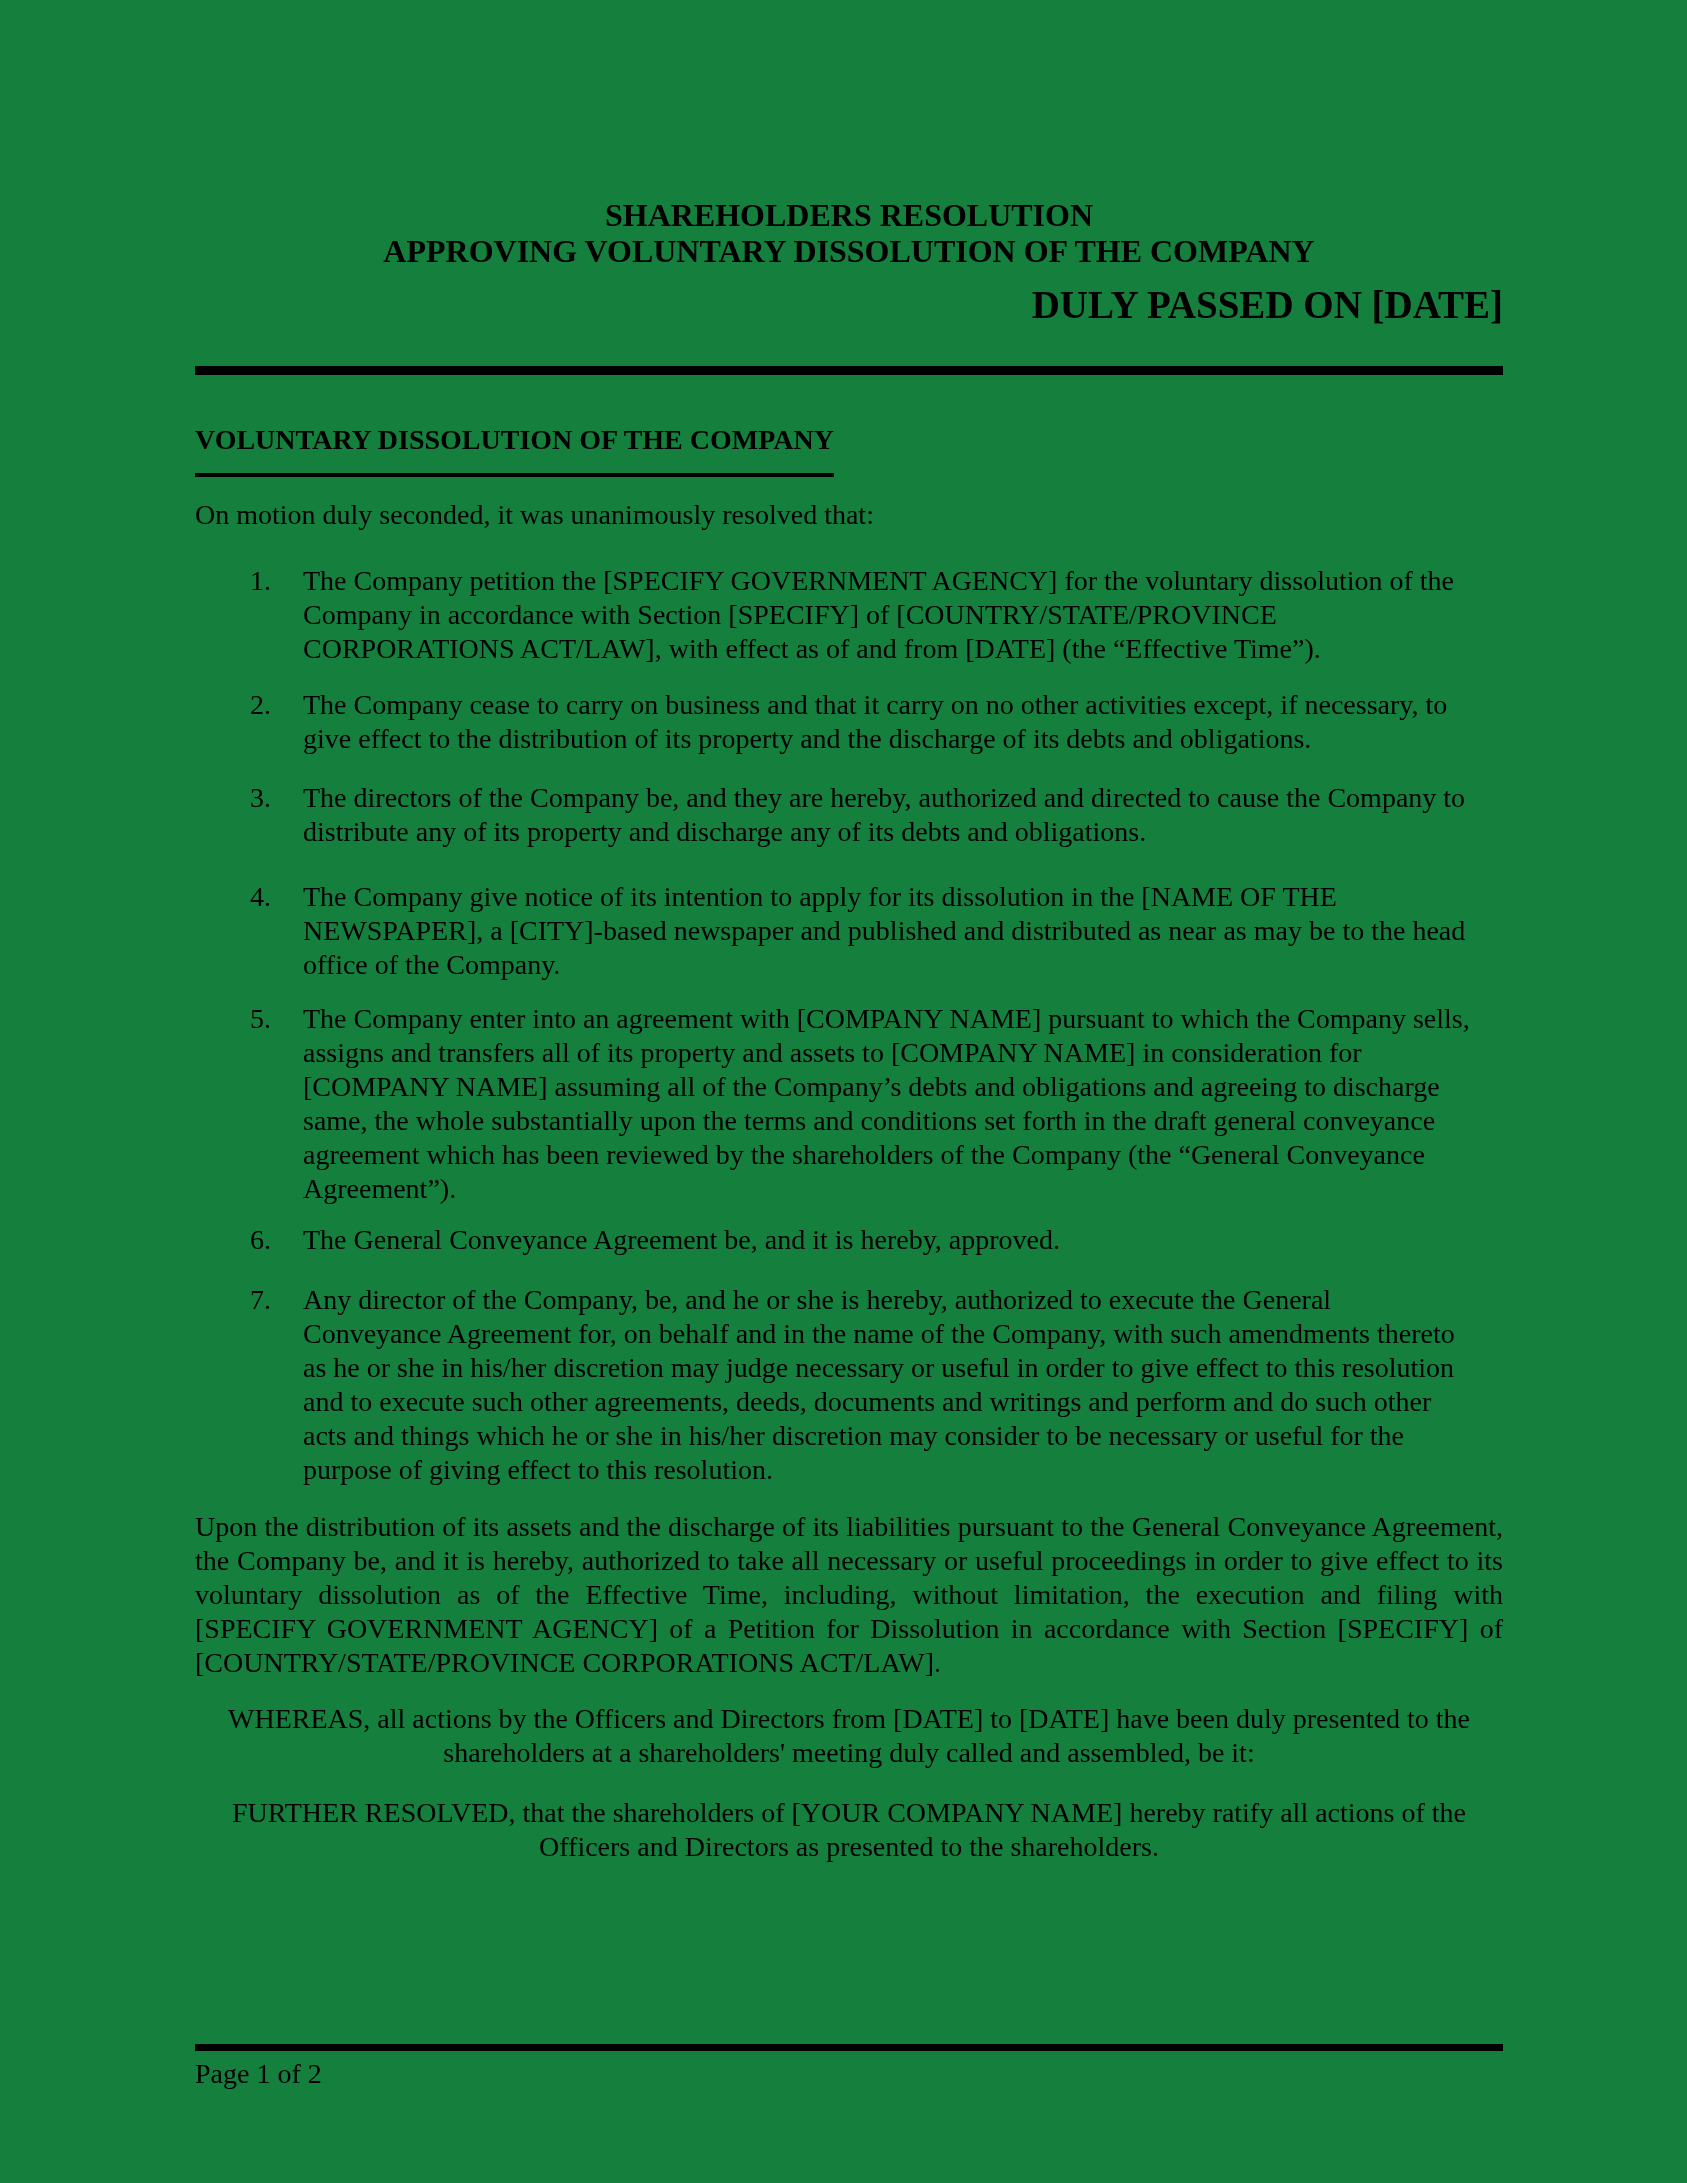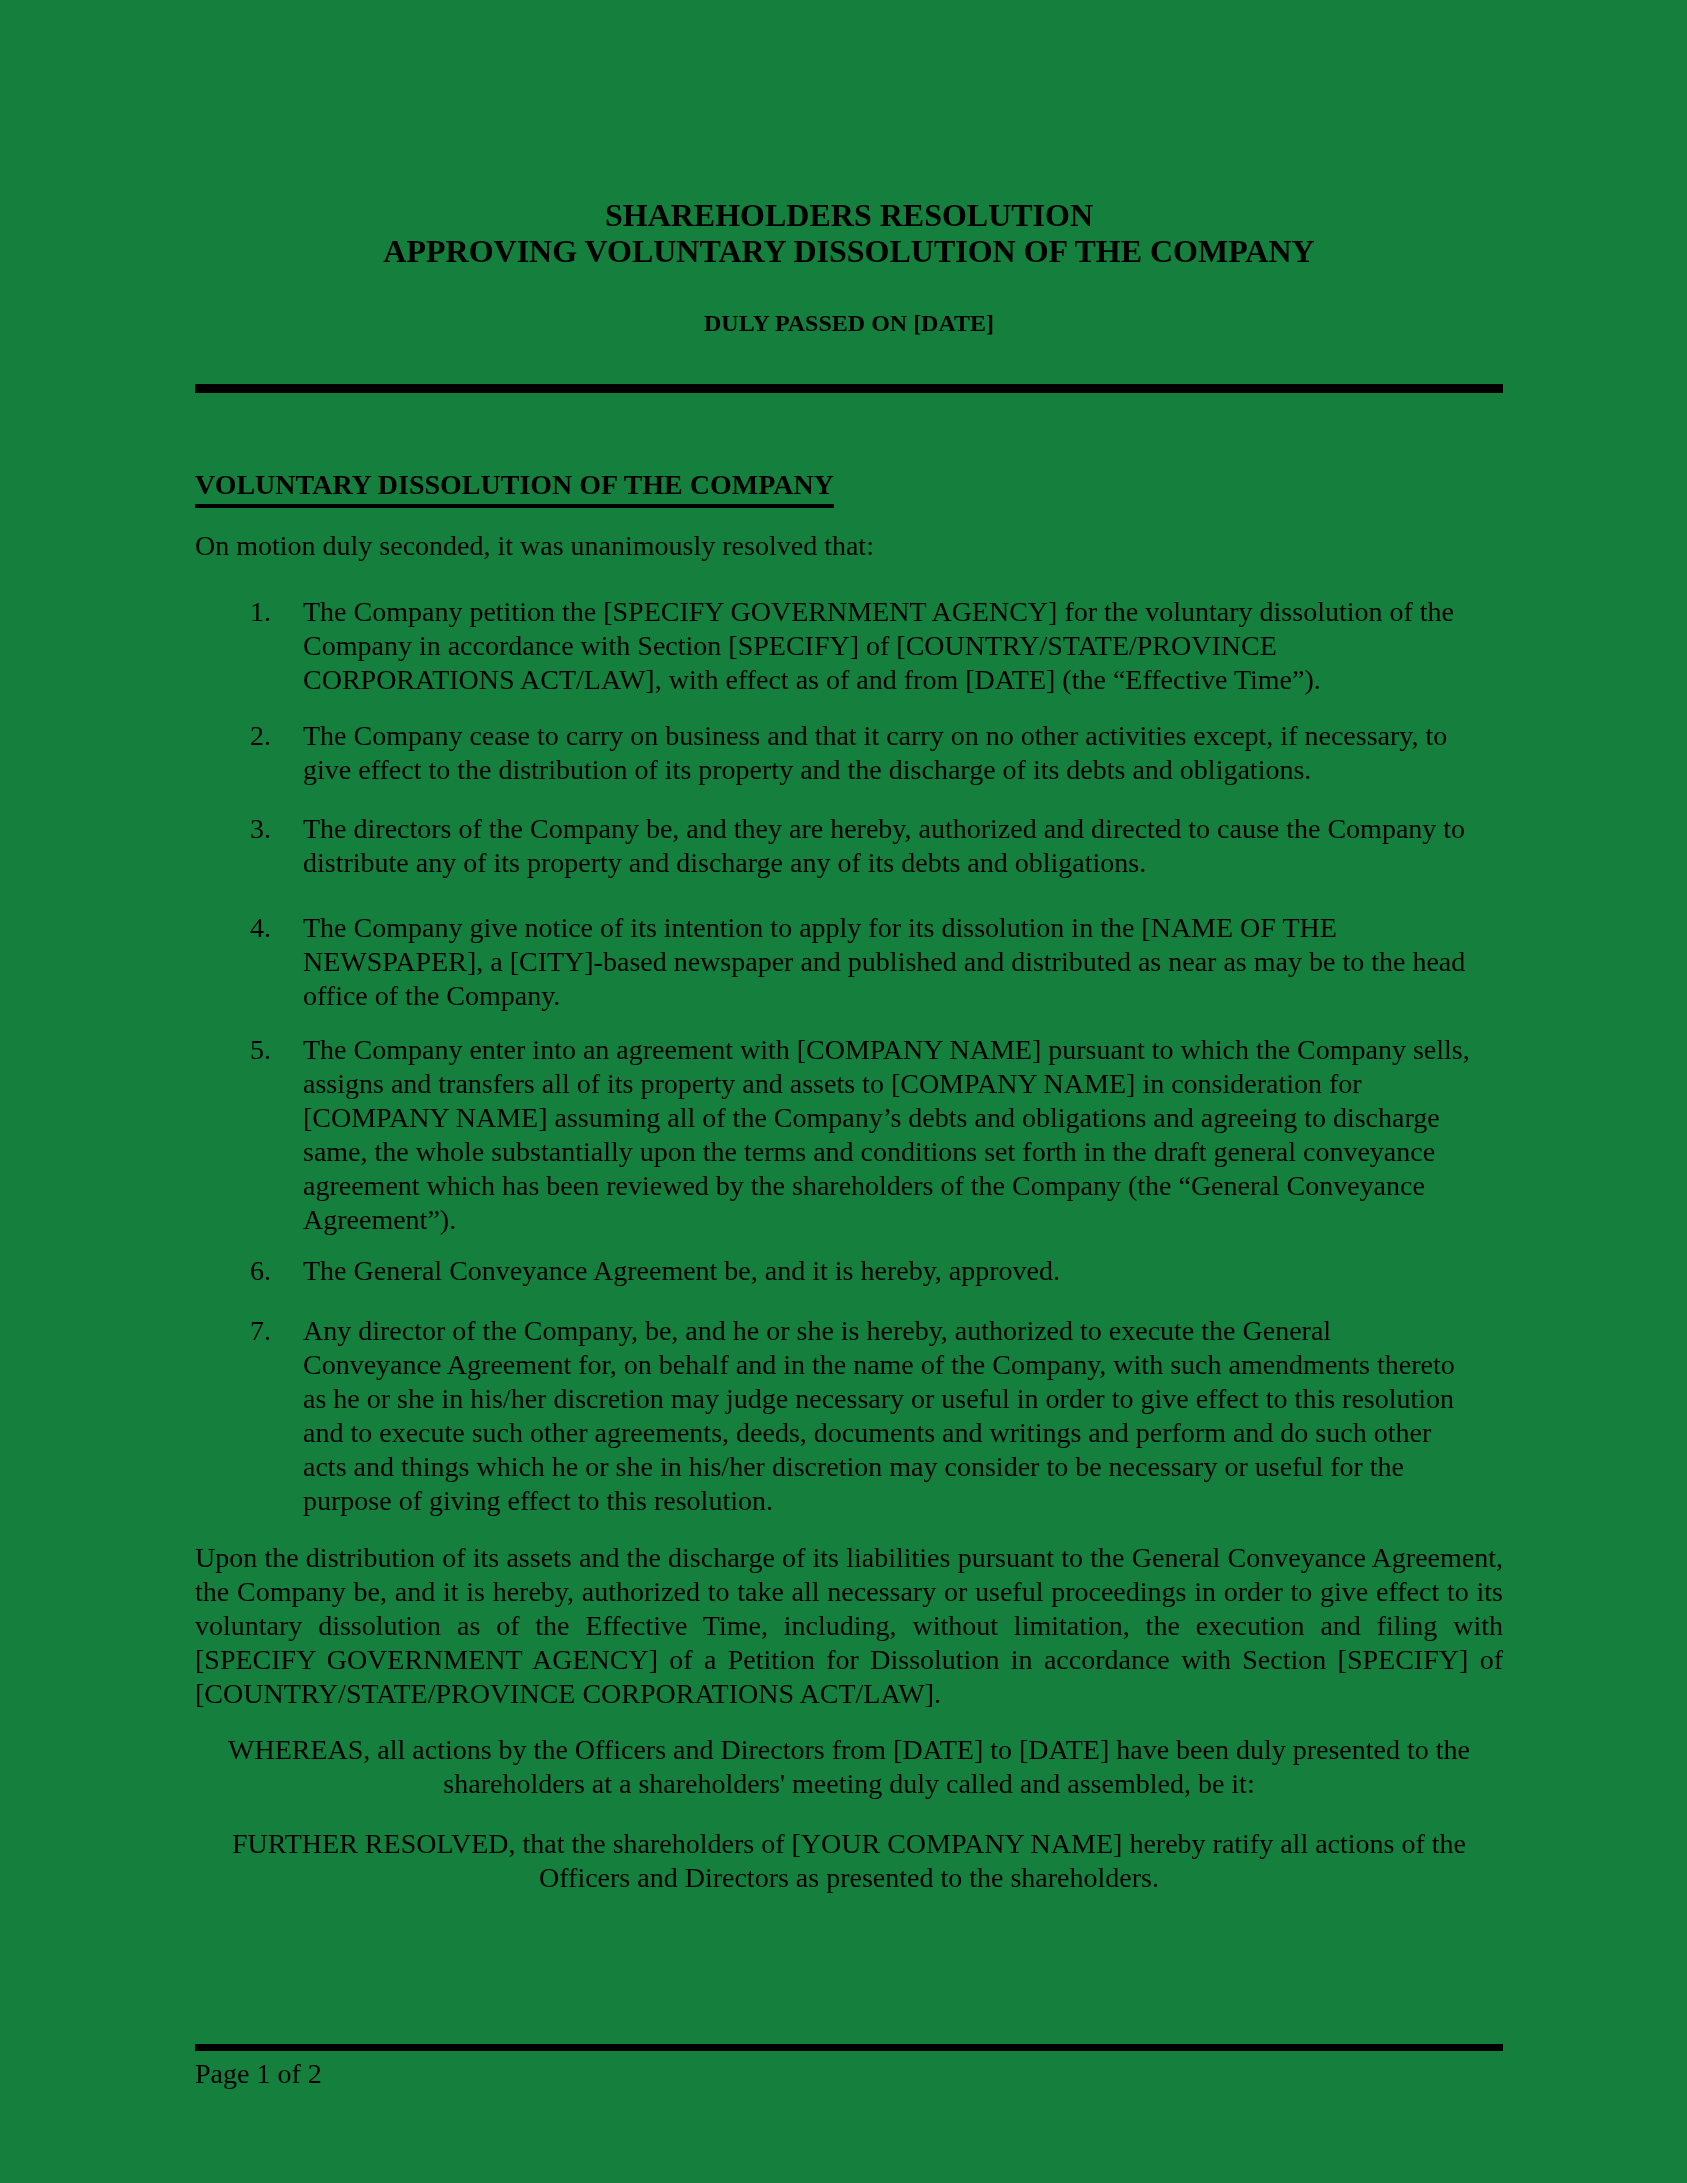--- a/index.html
+++ b/index.html
@@ -21,41 +21,40 @@
     width: 1308px;
   }
   .doc-title {
     margin-top: 197px;
     text-align: center;
     font-weight: bold;
     font-size: 32px;
     line-height: 36px;
   }
   .duly {
-    margin-top: 36px;
-    text-align: center;
+    margin-top: 18px;
+    text-align: right;
     font-weight: bold;
-    font-size: 24px;
+    font-size: 39px;
     line-height: 36px;
   }
   .title-rule {
     margin-top: 43px;
     height: 8.6px;
     background: #000000;
   }
   .section-heading {
     margin-top: 48px;
     font-weight: bold;
     line-height: 34px;
   }
   .section-heading .underlined {
     display: inline-block;
     border-bottom: 4.6px solid #000000;
-    padding-bottom: 2px;
-    margin-top: 27px;
+    padding-bottom: 16px;
   }
   .intro { margin-top: 21px; }
   ol.resolutions {
     margin: 32px 0 0 0;
     padding: 0;
     list-style: none;
   }
   ol.resolutions li {
     position: relative;
     margin-left: 55px;

